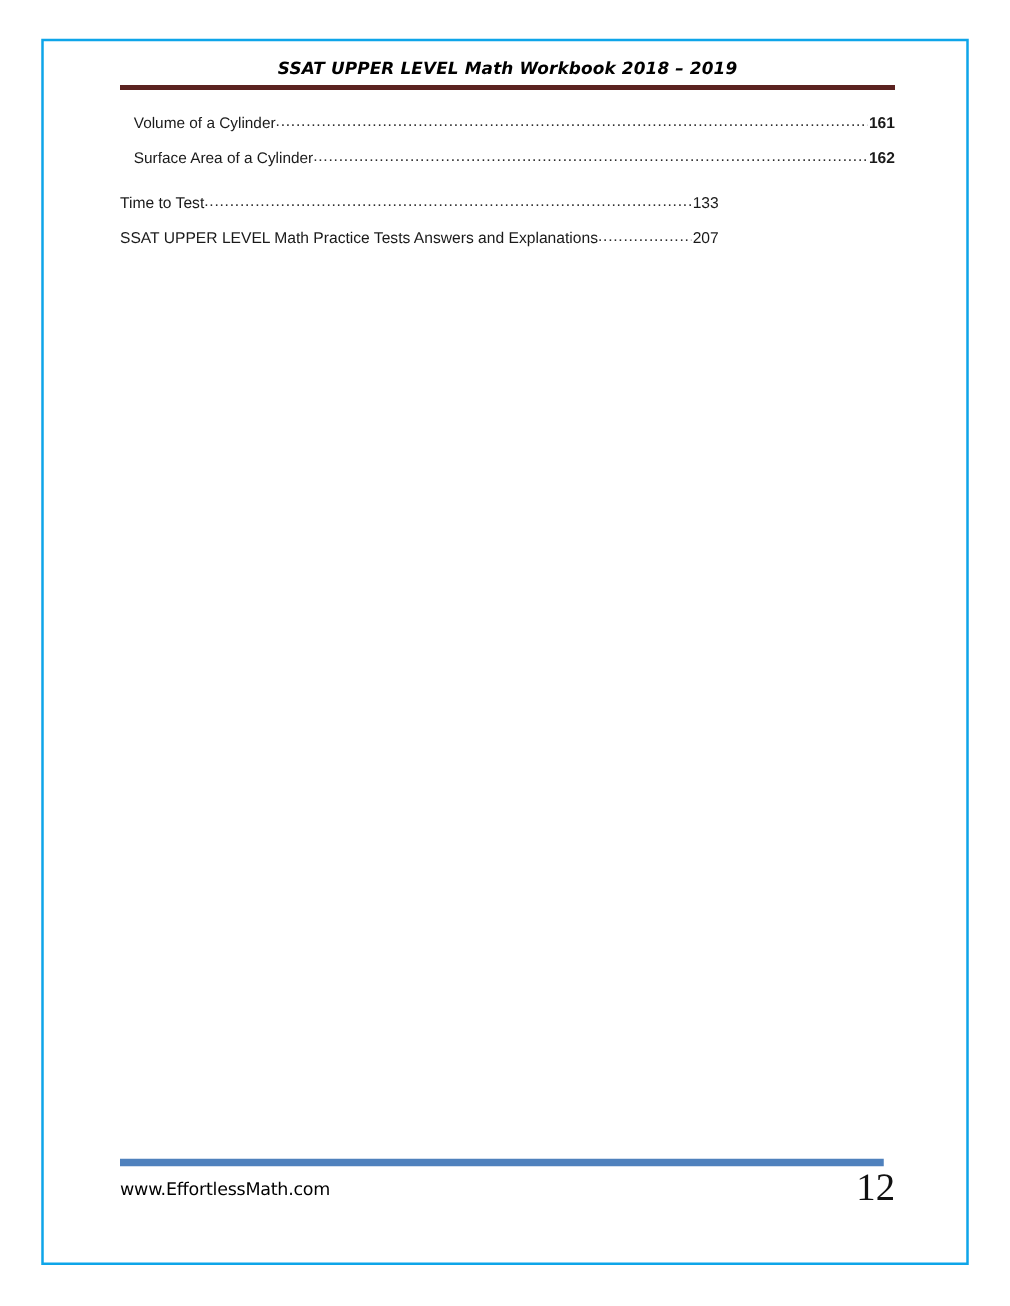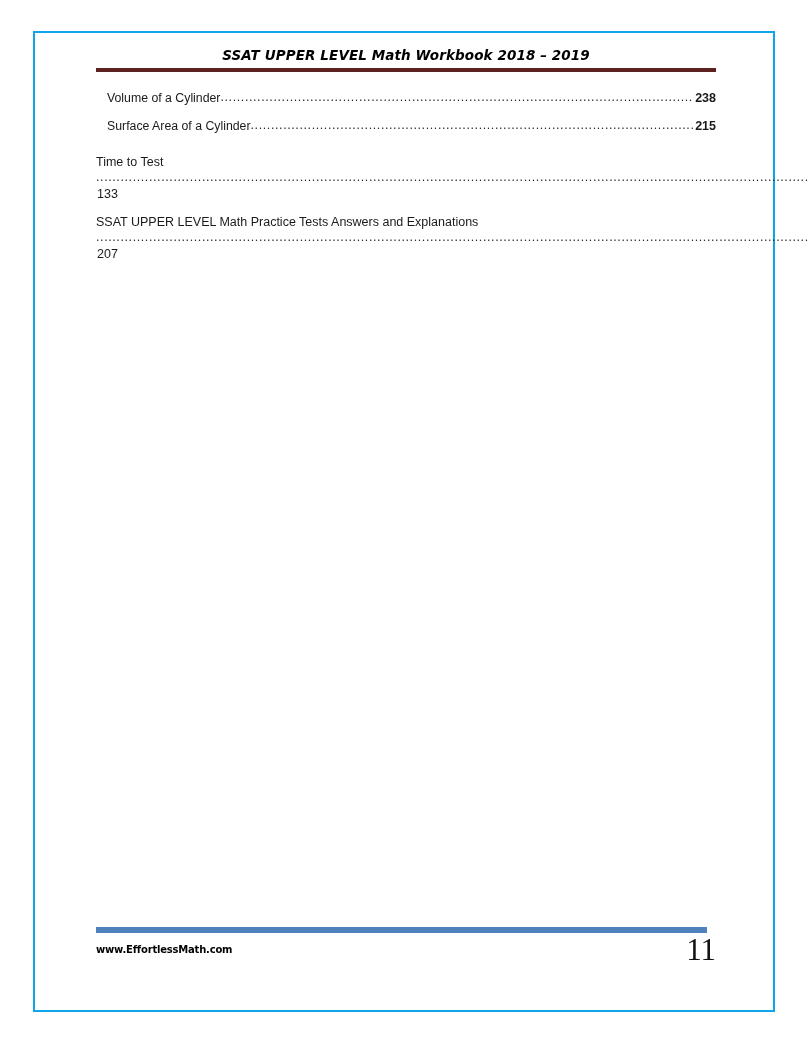--- a/index.html
+++ b/index.html
@@ -66,21 +66,20 @@
     color: #1a1a1a;
     white-space: nowrap;
     margin-bottom: 12px;
   }
   .toc-row.level-2 {
     padding-left: 11px;
     font-size: 12.3px;
   }
   .toc-row.level-1 {
     padding-left: 0px;
-    flex-direction: column;
   }
   .toc-row.shaded .toc-label {
     background: #F4F4F4;
   }
   .toc-label {
     flex: 0 0 auto;
   }
   .toc-leader {
     flex: 1 1 auto;
     overflow: hidden;
@@ -129,22 +128,22 @@
   .footer-content {
     position: relative;
     height: 40px;
     margin-top: 9px;
   }
   .footer-url {
     position: absolute;
     left: 0;
     top: 2px;
     font-family: "DejaVu Sans", sans-serif;
-    font-size: 10px;
-    font-weight: bold;
+    font-size: 14px;
+    font-weight: normal;
     letter-spacing: -0.2px;
     color: #000000;
   }
   .footer-page-number {
     position: absolute;
     right: 0px;
     top: -9px;
     font-family: "Liberation Serif", serif;
     font-size: 31px;
     line-height: 34px;
@@ -159,27 +158,27 @@
   <div class="page-header">
     <div class="header-title">SSAT UPPER LEVEL Math Workbook 2018 – 2019</div>
     <div class="header-rule"></div>
   </div>
 
   <div class="toc">
 
     <div class="toc-row level-2">
       <span class="toc-label">Volume of a Cylinder</span>
       <span class="toc-leader"></span>
-      <span class="toc-page">238</span>
+      <span class="toc-page">161</span>
     </div>
 
     <div class="toc-row level-2">
       <span class="toc-label">Surface Area of a Cylinder</span>
       <span class="toc-leader"></span>
-      <span class="toc-page">215</span>
+      <span class="toc-page">162</span>
     </div>
 
 
     <div class="toc-group-gap"></div>
 
     <div class="toc-row level-1">
       <span class="toc-label">Time to Test </span>
       <span class="toc-leader"></span>
       <span class="toc-page">133</span>
     </div>
@@ -189,17 +188,17 @@
       <span class="toc-leader"></span>
       <span class="toc-page">207</span>
     </div>
 
   </div>
 
   <div class="page-footer">
     <div class="footer-rule"></div>
     <div class="footer-content">
       <div class="footer-url">www.EffortlessMath.com</div>
-      <div class="footer-page-number">11</div>
+      <div class="footer-page-number">12</div>
     </div>
   </div>
 
 </div>
 
 </body></html>

